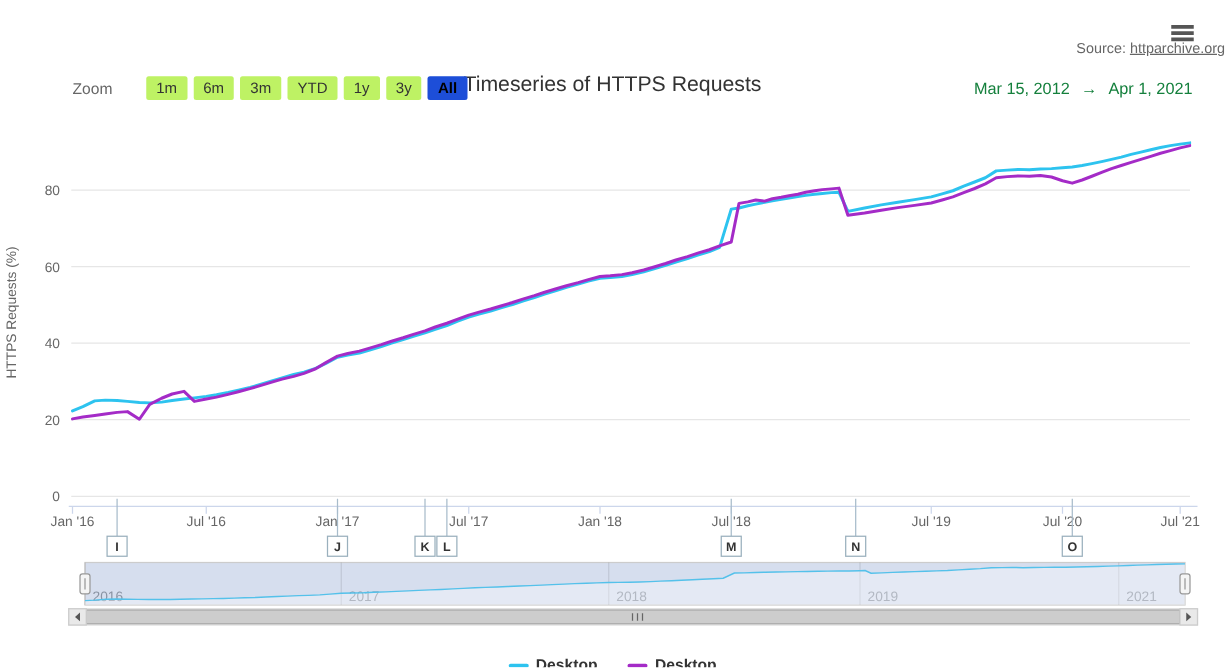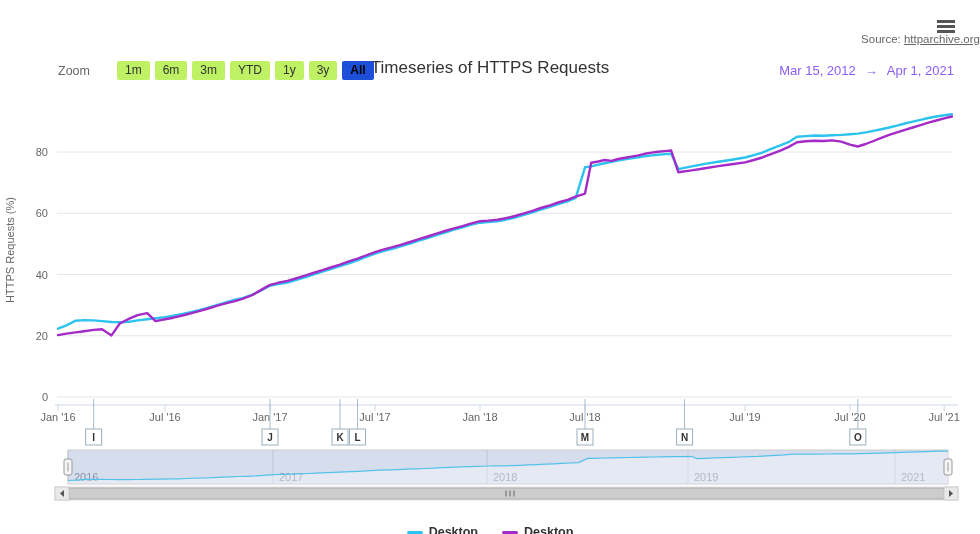--- a/index.html
+++ b/index.html
@@ -7,21 +7,21 @@
   #chart-svg{position:absolute;left:0;top:0;}
   .hc-title{position:absolute;top:10px;left:0;width:100%;text-align:center;font-size:17px;color:#333;margin-top:48px;}
   .hc-subtitle{position:absolute;top:33px;left:0;width:100%;text-align:right;font-size:11.5px;color:#666;}
   .hc-subtitle .link{text-decoration:underline;cursor:pointer;}
   .hc-burger{position:absolute;top:20px;right:25px;width:18px;height:13px;display:flex;flex-direction:column;justify-content:space-between;cursor:pointer;}
   .hc-burger div{height:3px;background:#555;}
   .rs-row{position:absolute;top:61px;left:58px;display:flex;align-items:center;gap:22px;}
   .rs-label{font-size:12.5px;color:#666;margin-right:5px;}
   .rs-btn{font-size:12px;color:#333;background:#bef264;padding:3px 8px;border-radius:2px;cursor:pointer;line-height:13px;}
   .rs-btn.selected{background:#1d4ed8;color:#000;font-weight:bold;}
-  .rs-dates{position:absolute;top:63px;right:26px;font-size:13px;color:#8b5cf6;display:flex;gap:9px;align-items:center;}
+  .rs-dates{position:absolute;top:63px;right:26px;font-size:13px;color:#15803d;display:flex;gap:9px;align-items:center;}
   .rs-date{cursor:pointer;}
   .y-title{position:absolute;top:250px;left:10px;white-space:nowrap;font-size:11px;color:#666;
            transform:translate(-50%,-50%) rotate(-90deg);}
   .legend{position:absolute;top:509px;left:0;width:100%;display:flex;justify-content:center;gap:24px;}
   .legend-item{display:flex;align-items:center;gap:6px;cursor:pointer;margin-top:16px;}
   .legend-swatch{width:16px;height:3px;border-radius:2px;}
   .legend-label{font-size:12.5px;font-weight:bold;color:#333;}
 </style>
 </head>
 <body>

